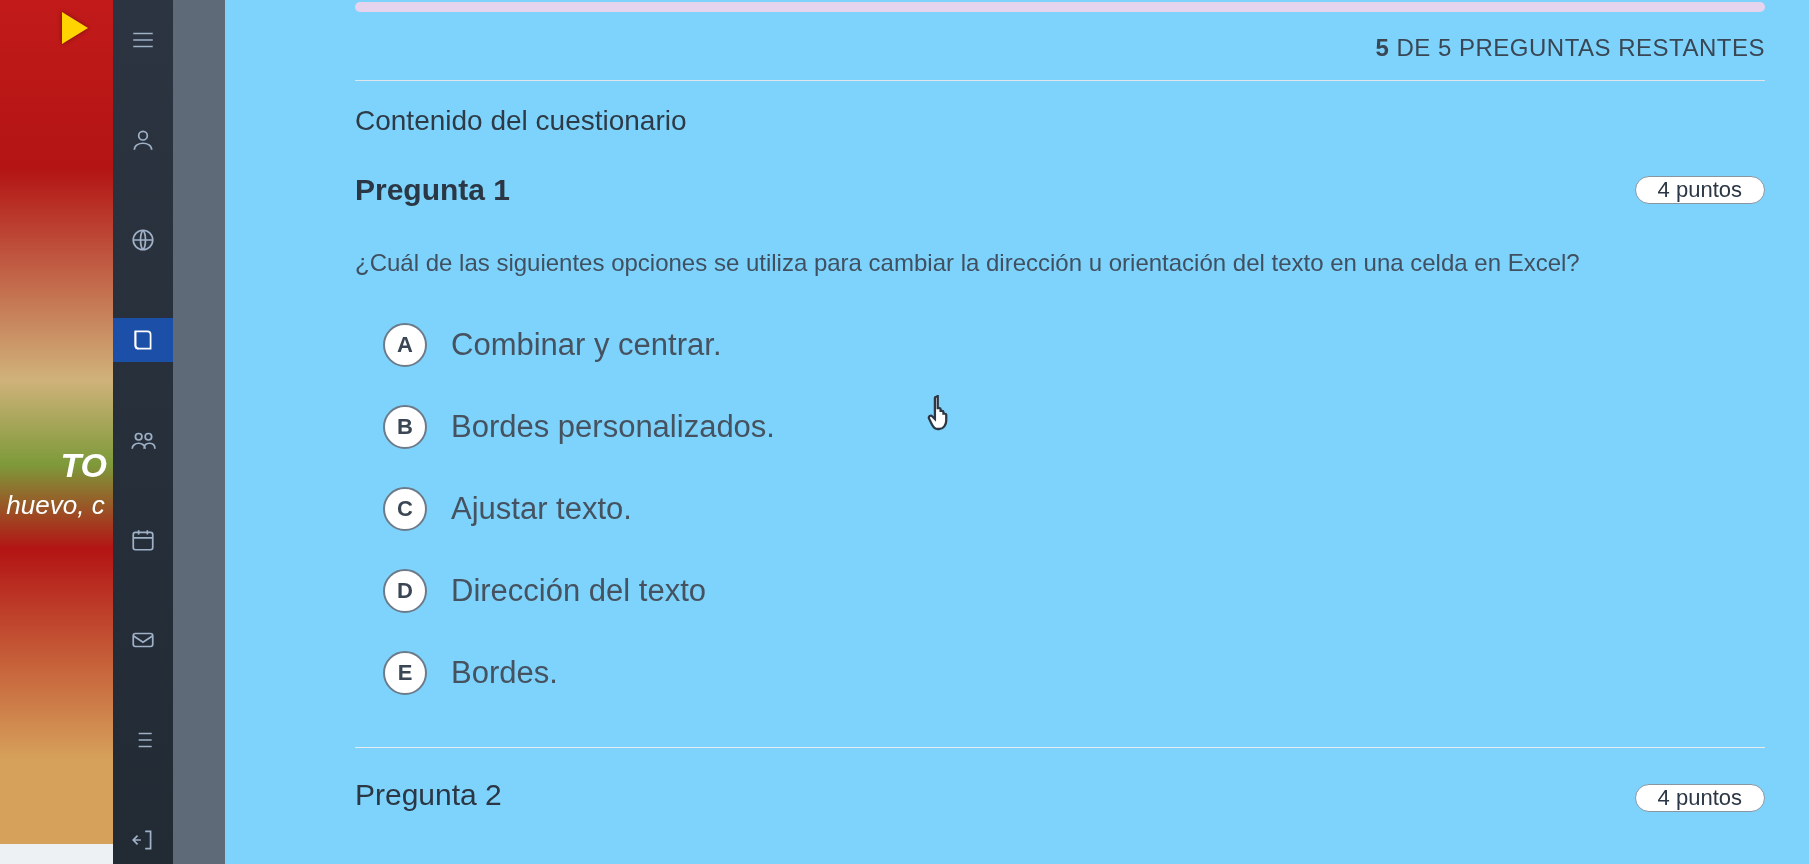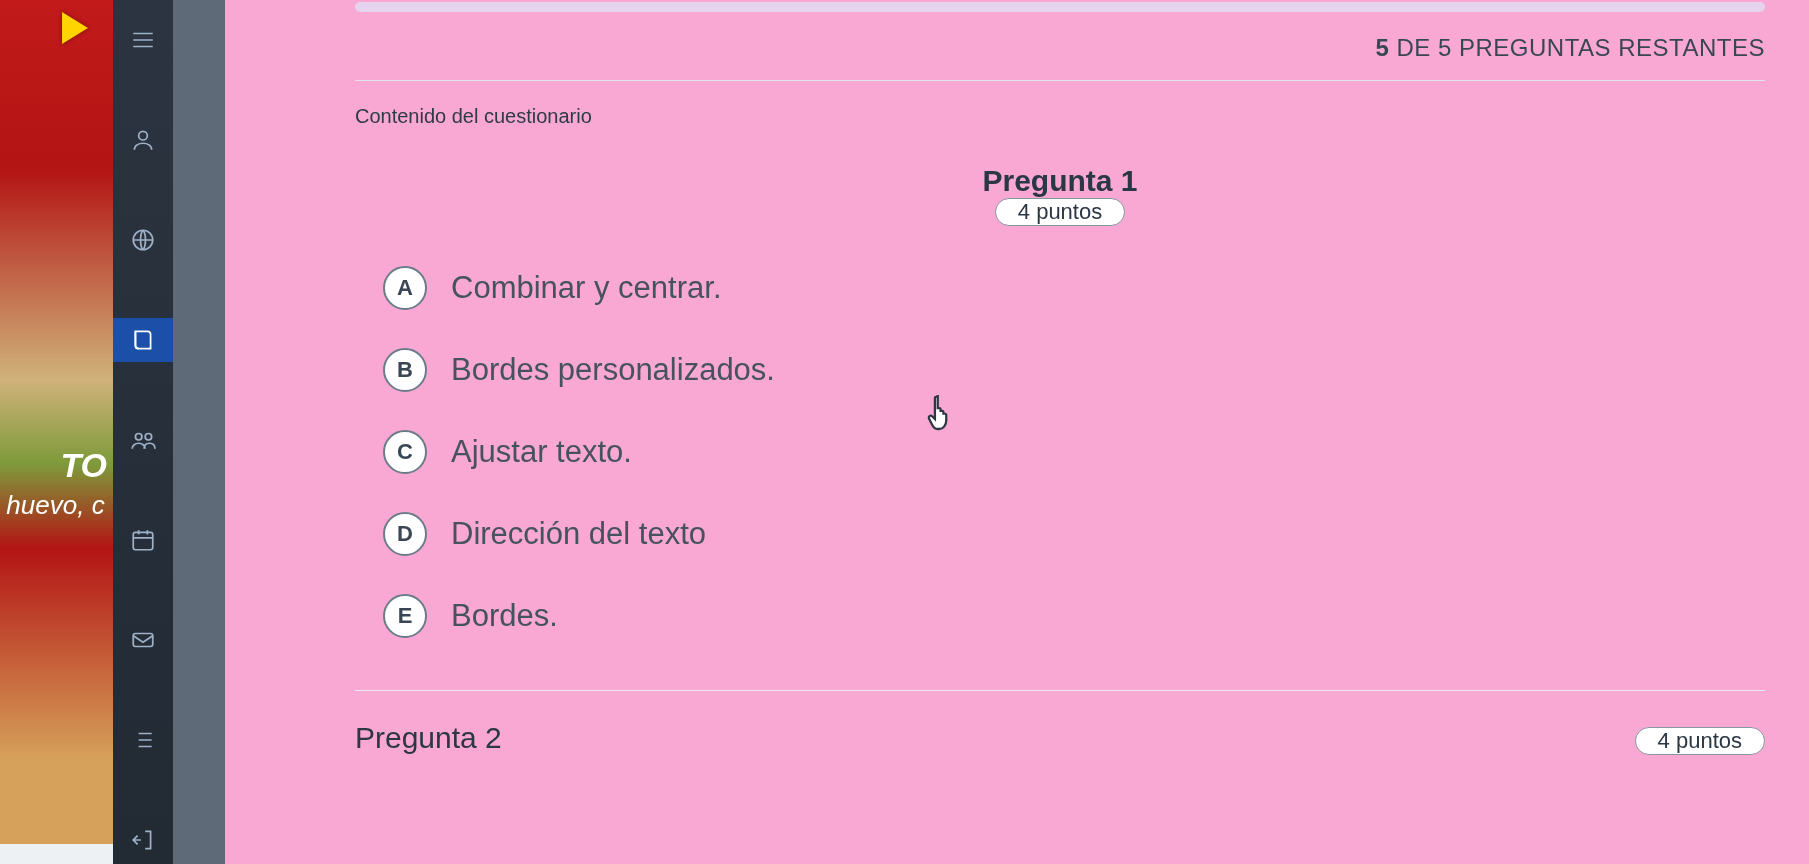--- a/index.html
+++ b/index.html
@@ -37,41 +37,41 @@
   .sidebar .item { width: 60px; height: 44px; display: flex; align-items: center; justify-content: center; }
   .sidebar .item svg { width: 26px; height: 26px; stroke: #9fb1c7; fill: none; stroke-width: 1.6; }
   .sidebar .item.active { background: #1b4fa8; }
   .sidebar .item.active svg { stroke: #fff; }
 
   
   .gutter { width: 52px; height: 864px; background: #5e6a78; }
 
   
   .page {
-    flex: 1; height: 864px; background: #f9a8d4; position: relative;
+    flex: 1; height: 864px; background: #7dd3fc; position: relative;
     padding: 0 44px 0 130px;
     color: #2c3844;
   }
   .progress-wrap { padding-top: 2px; }
   .progress {
     width: 100%; height: 10px; border-radius: 5px;
     background: #e6d4ef;
   }
   .remaining {
     text-align: right; margin-top: 22px;
     font-size: 24px; letter-spacing: .5px; color: #3a4654;
   }
   .remaining b { font-weight: 700; }
 
   .divider { height: 1px; background: #dfe5ea; margin: 18px 0 24px 0; }
   .thin-divider { height: 1px; background: #e6ebef; margin: 52px 0 30px 0; }
 
-  .section-title { font-size: 20px; color: #2e3a46; margin-bottom: 36px; }
-
-  .q-header { display: flex; align-items: center; justify-content: space-between; margin-bottom: 40px; flex-direction: column; }
+  .section-title { font-size: 28px; color: #2e3a46; margin-bottom: 36px; }
+
+  .q-header { display: flex; align-items: center; justify-content: space-between; margin-bottom: 40px; }
   .q-title { font-size: 30px; font-weight: 600; color: #2b3744; }
   .points-pill {
     border: 1.5px solid #8896a3; border-radius: 22px;
     padding: 0 22px; font-size: 22px; color: #2b3744; background: #fff;
   }
 
   .q-text { font-size: 24px; color: #415060; margin-bottom: 44px; line-height: 1.35; }
 
   .options { display: flex; flex-direction: column; gap: 38px; padding-left: 28px; }
   .option { display: flex; align-items: center; gap: 24px; cursor: pointer; }
@@ -167,20 +167,21 @@
 
   <div class="divider"></div>
 
   <div class="section-title">Contenido del cuestionario</div>
 
   <div class="q-header">
     <div class="q-title">Pregunta 1</div>
     <div class="points-pill">4 puntos</div>
   </div>
 
+  <div class="q-text">¿Cuál de las siguientes opciones se utiliza para cambiar la dirección u orientación del texto en una celda en Excel?</div>
 
   <div class="options">
     <div class="option">
       <div class="letter">A</div>
       <div class="opt-text">Combinar y centrar.</div>
     </div>
     <div class="option">
       <div class="letter">B</div>
       <div class="opt-text">Bordes personalizados.</div>
     </div>

